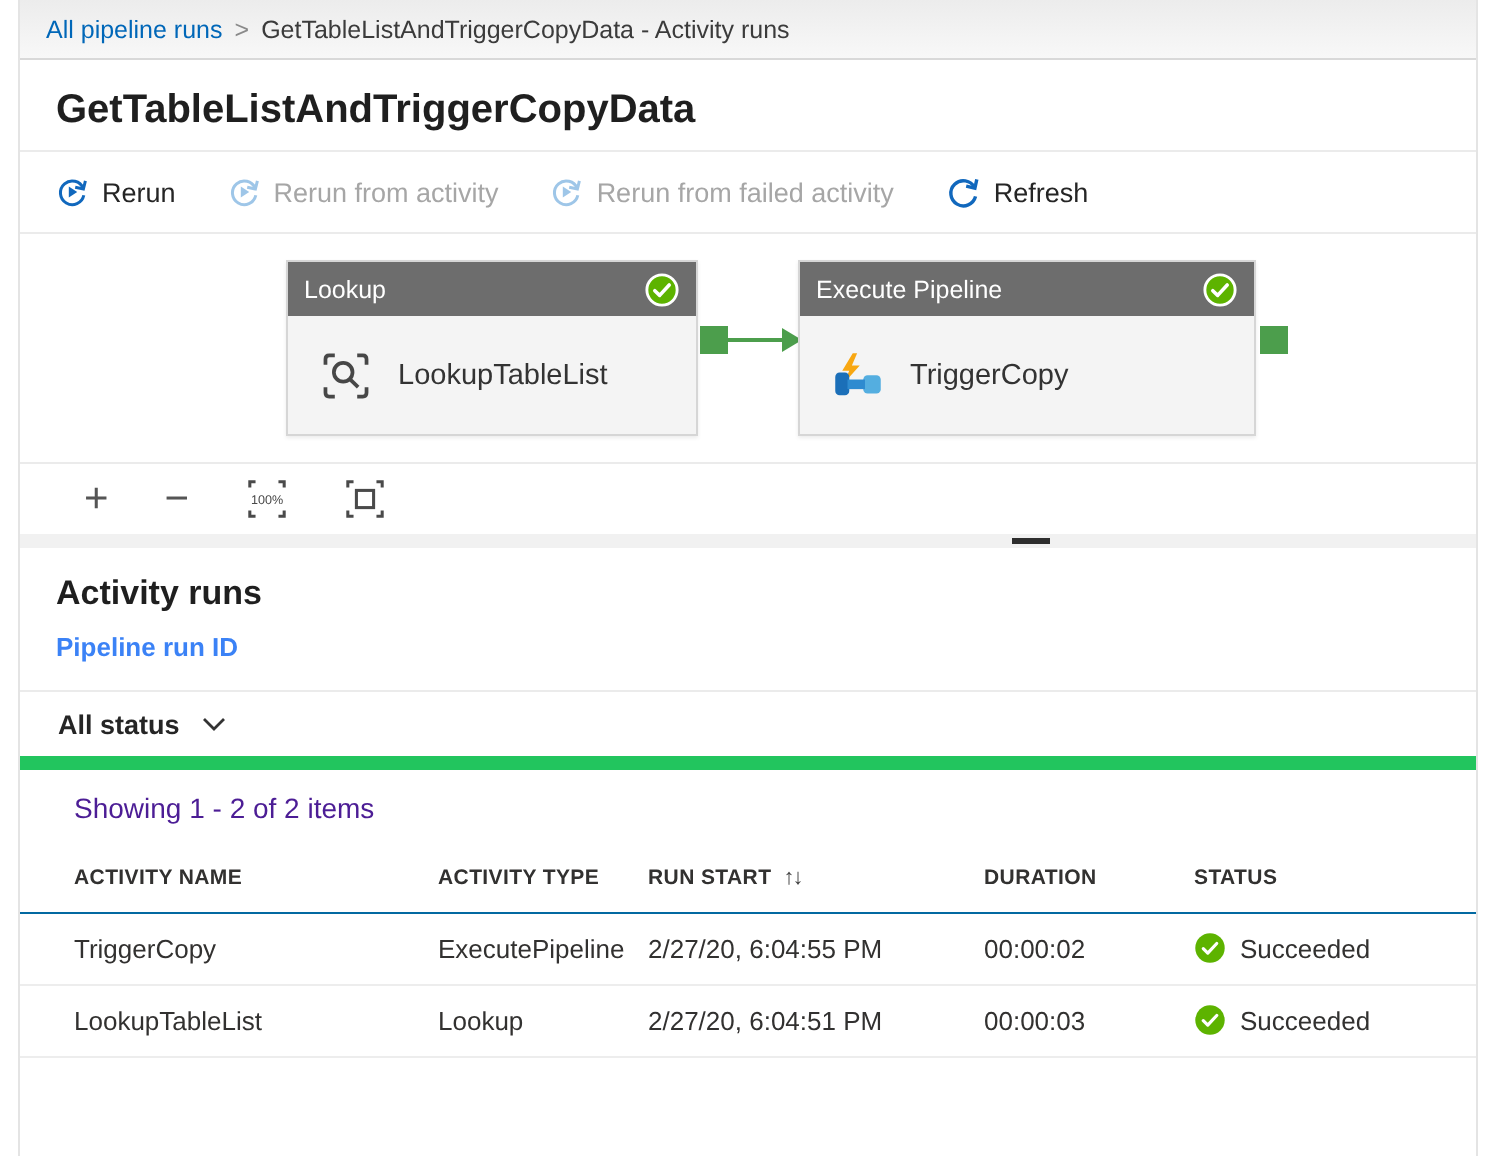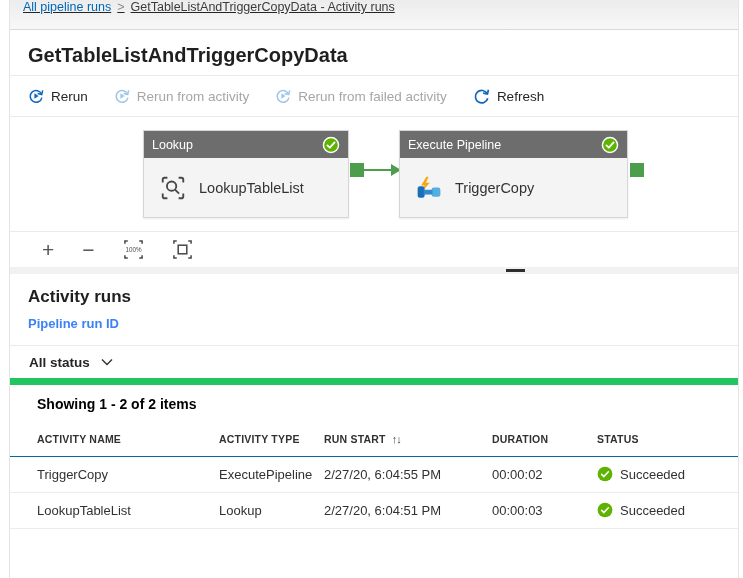--- a/index.html
+++ b/index.html
@@ -8,23 +8,23 @@
 
   .page { position: relative; width: 743px; height: 578px; background: #fff; }
   .content {
     position: absolute; left: 9px; top: 0; width: 730px; height: 578px;
     border-left: 1px solid #e4e4e4; border-right: 1px solid #e4e4e4;
     background: #fff;
   }
 
   
   .breadcrumb-bar {
-    height: 30px; display: flex; align-items: flex-start; padding-left: 13px;
+    height: 30px; display: flex; align-items: center; padding-left: 13px;
     background: linear-gradient(180deg, #ececec 0%, #f8f8f8 100%);
-    border-bottom: 1px solid #d9d9d9; font-size: 12.5px; gap: 6px; white-space: nowrap; text-decoration: underline;
+    border-bottom: 1px solid #d9d9d9; font-size: 12.5px; gap: 6px; white-space: nowrap;
   }
   .breadcrumb-link { color: #0067b8; cursor: pointer; }
   .breadcrumb-sep { color: #8a8a8a; }
   .breadcrumb-current { color: #3b3b3b; }
 
   
   .page-title { margin: 14px 0 0 18px; font-size: 20px; font-weight: 700; color: #1f1f1f; }
   .view-toggle {
     display: inline-flex; margin: 13px 0 0 20px; height: 25px; border: 1px solid #767676;
     border-radius: 13px; overflow: hidden; background: #fff;
@@ -76,21 +76,21 @@
   
   .section-heading { margin: 13px 0 0 18px; font-size: 17px; font-weight: 700; color: #1f1f1f; }
   .runid-row { margin: 9px 0 0 18px; font-size: 13px; display: flex; gap: 9px; }
   .runid-label { font-weight: 700; color: #3b82f6; }
   .runid-value { font-weight: 600; color: #2b2b2b; }
   .sep { border-top: 1px solid #ebebeb; margin-top: 14px; }
   .status-filter-row { height: 39px; display: flex; align-items: center; gap: 11px;
     padding-left: 19px; border-bottom: 7px solid #22c55e; cursor: pointer; }
   .status-filter-label { font-size: 13.5px; font-weight: 700; color: #252525; }
   .showing-row { height: 37px; display: flex; align-items: center; padding-left: 27px;
-    color: #000000; font-size: 14px; font-weight: bold; }
+    color: #4c1d95; font-size: 14px; }
 
   
   table { width: 100%; border-collapse: collapse; table-layout: fixed; }
   col.c-name { width: 209px; } col.c-type { width: 105px; } col.c-start { width: 168px; }
   col.c-dur { width: 105px; } col.c-status { width: auto; }
   th { text-align: left; font-size: 10.5px; letter-spacing: .2px; color: #323130;
     height: 34px; vertical-align: middle; border-bottom: 1px solid #0369a1; font-weight: 700; }
   th:first-child, td:first-child { padding-left: 27px; }
   td { height: 36px; vertical-align: middle; font-size: 13px; color: #323130;
     border-bottom: 1px solid #ededed; white-space: nowrap; overflow: hidden; }

